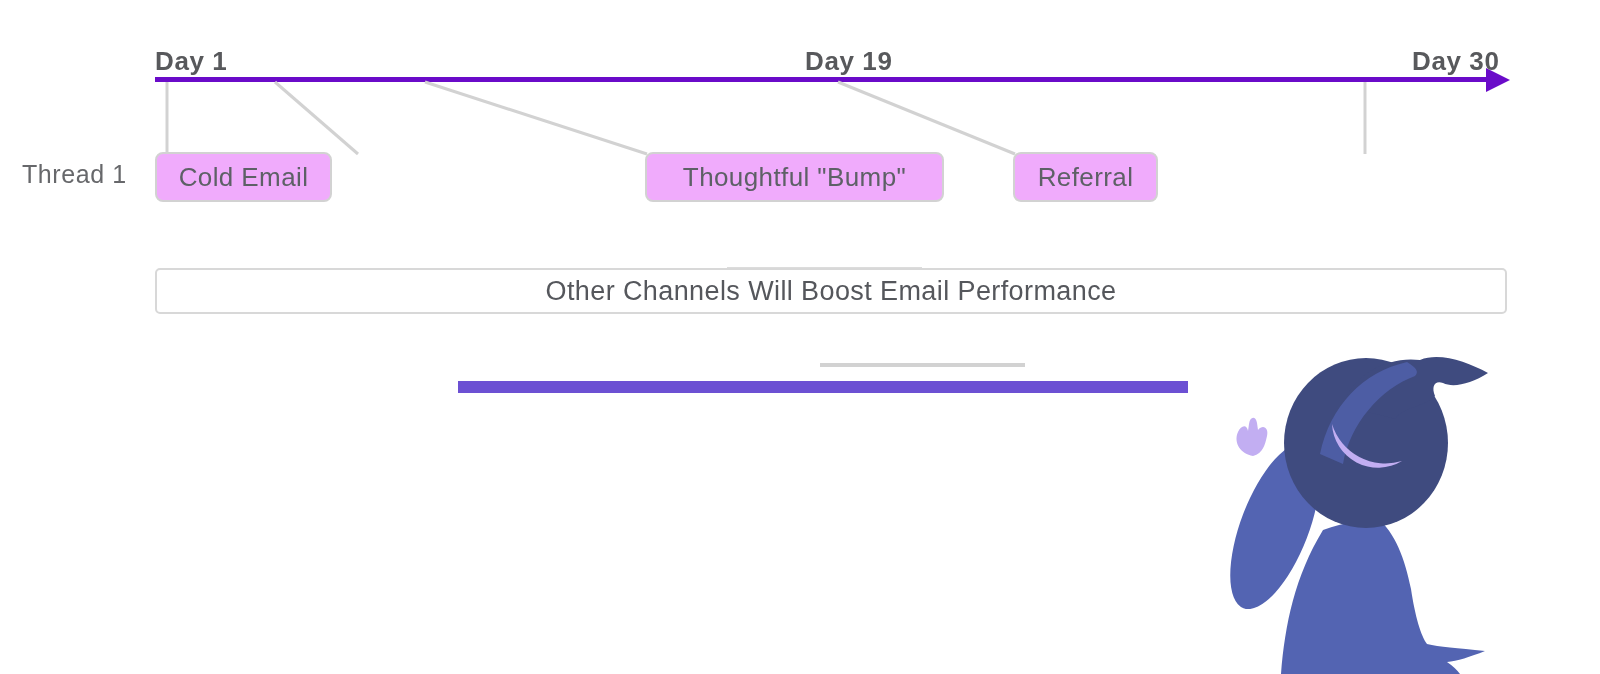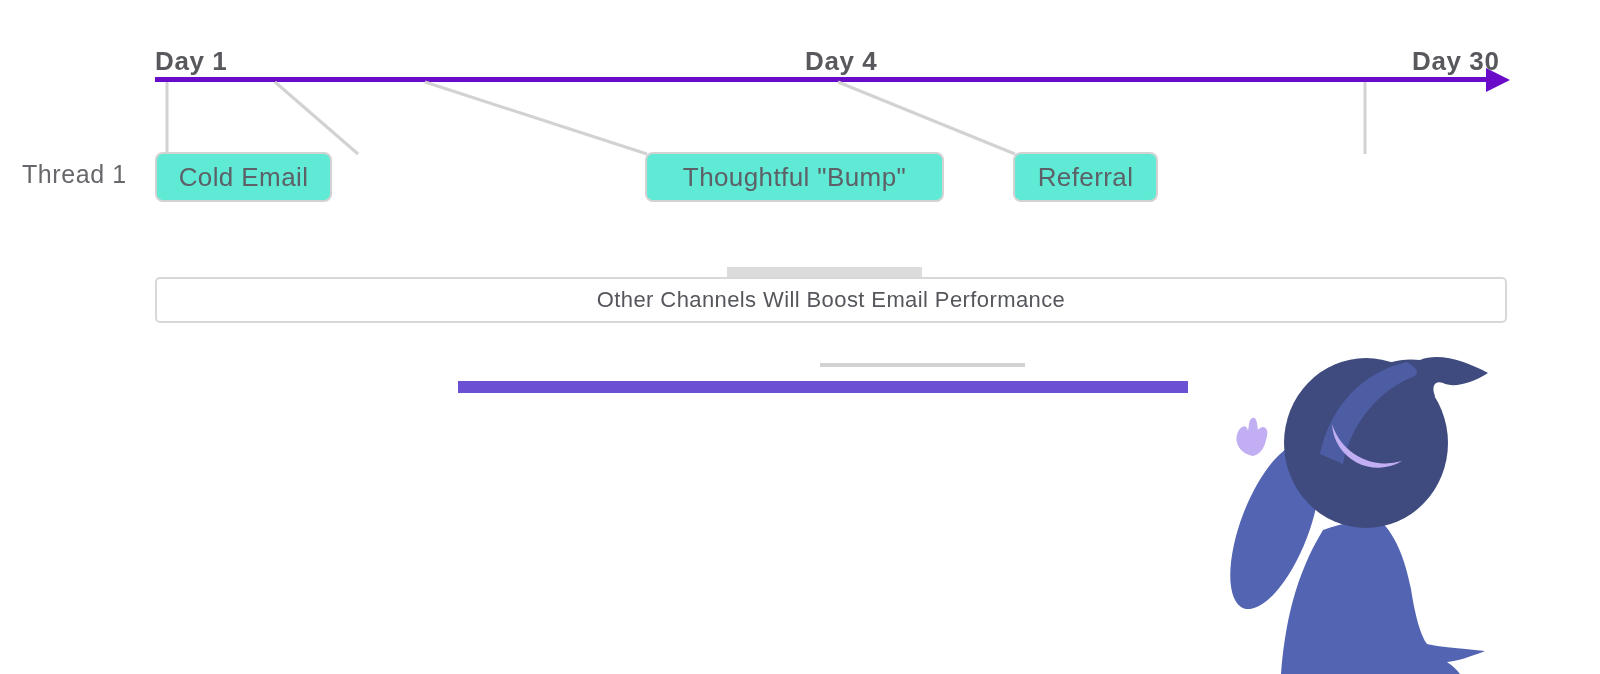--- a/index.html
+++ b/index.html
@@ -37,45 +37,45 @@
   }
   
   .thread-label{
     position:absolute;left:22px;top:160px;width:106px;
     font-size:25px;letter-spacing:.6px;color:#67686b;
     text-align:left;white-space:nowrap;
   }
   
   .step-box{
     position:absolute;top:152px;height:50px;
-    background:#5eead4;
+    background:#f0abfc;
     border:2.5px solid #d2d2d2;border-radius:8px;
     box-sizing:border-box;
     display:flex;align-items:center;justify-content:center;
     font-size:26px;letter-spacing:.4px;color:#5d6066;
     white-space:nowrap;
     z-index:2;
   }
   .step-1{left:155px;width:177px;}
   .step-2{left:355px;width:257px;}
   .step-3{left:645px;width:299px;}
   .step-4{left:1013px;width:145px;}
   .step-5{left:1357px;width:156px;}
   
   .banner-peek{
     position:absolute;left:727px;top:267px;width:195px;height:12px;
     background:#dcdcdc;z-index:2;
   }
   .banner{
-    position:absolute;left:155px;top:277px;width:1352px;height:46px;
+    position:absolute;left:155px;top:268px;width:1352px;height:46px;
     background:#ffffff;
     border:2.5px solid #d8d8d8;border-radius:5px;
     box-sizing:border-box;
     display:flex;align-items:center;justify-content:center;
-    font-size:22px;letter-spacing:.4px;color:#55575c;
+    font-size:27px;letter-spacing:.4px;color:#55575c;
     white-space:nowrap;z-index:3;
   }
   
   .thin-gray-line{
     position:absolute;left:820px;top:363px;width:205px;height:3.5px;
     background:#d2d2d2;
   }
   .purple-bar{
     position:absolute;left:458px;top:381px;width:730px;height:12px;
     background:#6c50d3;
@@ -94,21 +94,21 @@
     <line x1="167" y1="82" x2="167" y2="154" stroke="#d2d2d2" stroke-width="3"></line>
     <line x1="275" y1="82" x2="358" y2="154" stroke="#d2d2d2" stroke-width="3"></line>
     <line x1="425" y1="82" x2="647" y2="154" stroke="#d2d2d2" stroke-width="3"></line>
     <line x1="838" y1="82" x2="1015" y2="154" stroke="#d2d2d2" stroke-width="3"></line>
     <line x1="1365" y1="82" x2="1365" y2="154" stroke="#d2d2d2" stroke-width="3"></line>
   </svg>
 
   <div class="tl-line"></div>
   <div class="tl-arrowhead"></div>
   <div class="day-label day-start">Day 1</div>
-  <div class="day-label day-mid">Day 4</div>
+  <div class="day-label day-mid">Day 19</div>
   <div class="day-label day-end">Day 30</div>
 
   <div class="thread-label">Thread 1</div>
 
   <div class="step-box step-1">
     <span>Cold Email</span>
   </div>
   <div class="step-box step-3">
     <span>Thoughtful "Bump"</span>
   </div>

